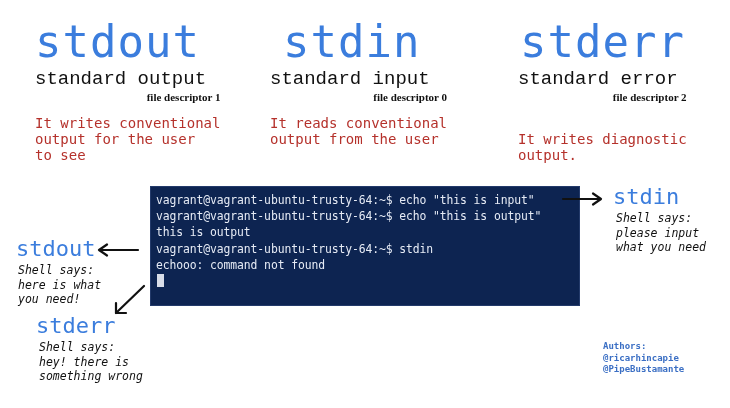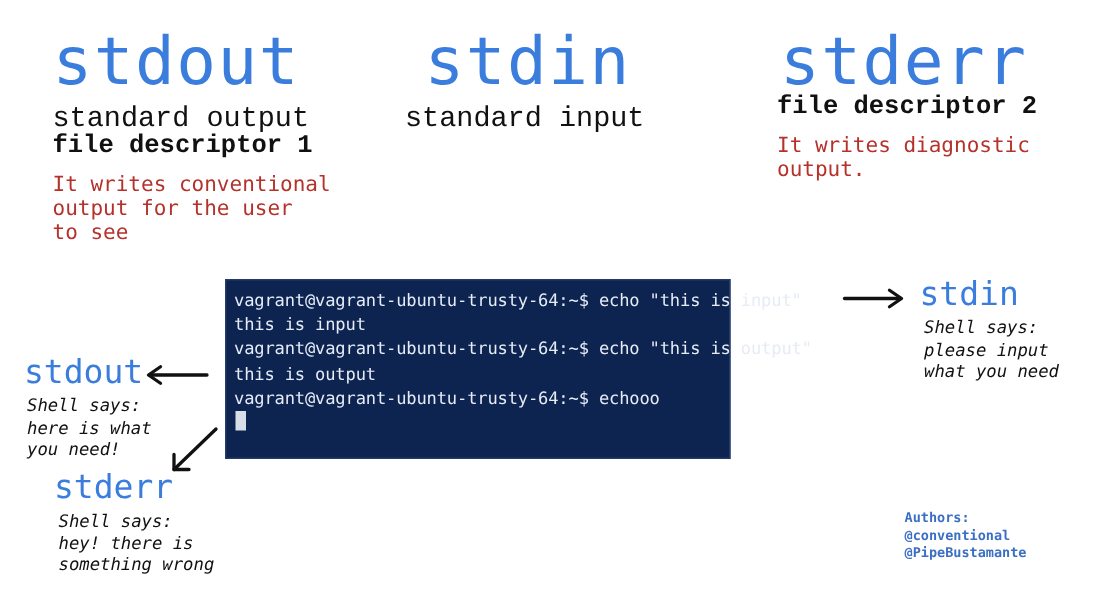--- a/index.html
+++ b/index.html
@@ -1,23 +1,23 @@
 <!DOCTYPE html>
 <html><head>
   <meta charset="utf-8">
   <style>
     * { margin: 0; padding: 0; box-sizing: border-box; }
     html, body { width: 730px; height: 408px; background: #ffffff; overflow: hidden; }
     body { position: relative; font-family: "DejaVu Sans Mono", "Liberation Mono", monospace; }
     .abs { position: absolute; }
     .big-title { color: #3b7ddd; font-family: "DejaVu Sans Mono", monospace; font-size: 44px; line-height: 44px; letter-spacing: 1px; font-weight: normal; }
     .sub-title { color: #111; font-family: Liberation Mono, monospace; font-size: 19px; line-height: 22px; }
-    .fd { color: #111; font-family: Liberation Mono, monospace; font-size: 17px; line-height: 15px; font-weight: bold; }
+    .fd { color: #111; font-family: Liberation Serif, serif; font-size: 11px; line-height: 15px; font-weight: bold; text-align: right; }
     .desc { color: #b5312b; font-family: "DejaVu Sans Mono", monospace; font-size: 14px; line-height: 16px; white-space: pre-line; }
-    .terminal { left: 150px; top: 186px; width: 337px; height: 120px; background: #0d2451; border: 1px solid #233a6a; padding: 5px 0 0 5px; }
+    .terminal { left: 150px; top: 186px; width: 430px; height: 120px; background: #0d2451; border: 1px solid #233a6a; padding: 5px 0 0 5px; }
     .term-line { color: #e6ebf5; font-family: "DejaVu Sans Mono", monospace; font-size: 11.4px; line-height: 16.2px; white-space: pre; letter-spacing: -0.1px; }
     .cursor { display: inline-block; width: 7px; height: 13px; background: #d8dde8; vertical-align: -2px; margin-left: 1px; }
     .side-title { color: #3b7ddd; font-family: "DejaVu Sans Mono", monospace; font-size: 22px; line-height: 24px; }
     .side-note { color: #111; font-family: "DejaVu Sans Mono", monospace; font-size: 11.5px; line-height: 14.5px; white-space: pre-line; font-style: italic; }
     .authors { color: #3b6fc4; font-family: "DejaVu Sans Mono", monospace; font-size: 9px; line-height: 11.5px; white-space: pre-line; font-weight: bold; }
     svg.arrow { position: absolute; overflow: visible; }
   </style>
 </head>
 <body>
 
@@ -26,35 +26,39 @@
   <div class="sub-title" style="margin-top:4px;">standard output</div>
   <div class="fd">file descriptor 1</div>
   <div class="desc" style="margin-top:10px;">It writes conventional
 output for the user
 to see</div>
 </div>
 
 <div class="abs" style="left:270px; top:20px;">
   <div class="big-title" style="margin-left:13px;">stdin</div>
   <div class="sub-title" style="margin-top:4px;">standard input</div>
+  <div class="fd">file descriptor 0</div>
+  <div class="desc" style="margin-top:10px;">It reads conventional
+output from the user</div>
 </div>
 
 <div class="abs" style="left:518px; top:20px;">
   <div class="big-title" style="margin-left:2px;">stderr</div>
+  <div class="sub-title" style="margin-top:4px;">standard error</div>
   <div class="fd">file descriptor 2</div>
-  <div class="desc" style="margin-top:10px;">It writes diagnostic
+  <div class="desc" style="margin-top:26px;">It writes diagnostic
 output.</div>
 </div>
 
 <div class="abs terminal">
   <div class="term-line">vagrant@vagrant-ubuntu-trusty-64:~$ echo "this is input"</div>
-  <div class="term-line">this is input</div>
   <div class="term-line">vagrant@vagrant-ubuntu-trusty-64:~$ echo "this is output"</div>
   <div class="term-line">this is output</div>
-  <div class="term-line">vagrant@vagrant-ubuntu-trusty-64:~$ echooo</div>
+  <div class="term-line">vagrant@vagrant-ubuntu-trusty-64:~$ stdin</div>
+  <div class="term-line">echooo: command not found</div>
   <div class="term-line"><span class="cursor"></span></div>
 </div>
 
 <svg class="arrow" style="left:562px; top:192px;" width="42" height="14" viewBox="0 0 42 14">
   <line x1="1" y1="7" x2="38" y2="7" stroke="#111" stroke-width="2.2" stroke-linecap="round"></line>
   <polyline points="31,1.5 39,7 31,12.5" fill="none" stroke="#111" stroke-width="2.2" stroke-linecap="round" stroke-linejoin="round"></polyline>
 </svg>
 
 <div class="abs" style="left:613px; top:185px;">
   <div class="side-title">stdin</div>
@@ -81,14 +85,14 @@
 </svg>
 
 <div class="abs" style="left:36px; top:314px;">
   <div class="side-title">stderr</div>
   <div class="side-note" style="margin-top:2px; margin-left:3px;">Shell says:
 hey! there is
 something wrong</div>
 </div>
 
 <div class="abs authors" style="left:603px; top:341px;">Authors:
-@conventional
+@ricarhincapie
 @PipeBustamante</div>
 
 </body></html>

